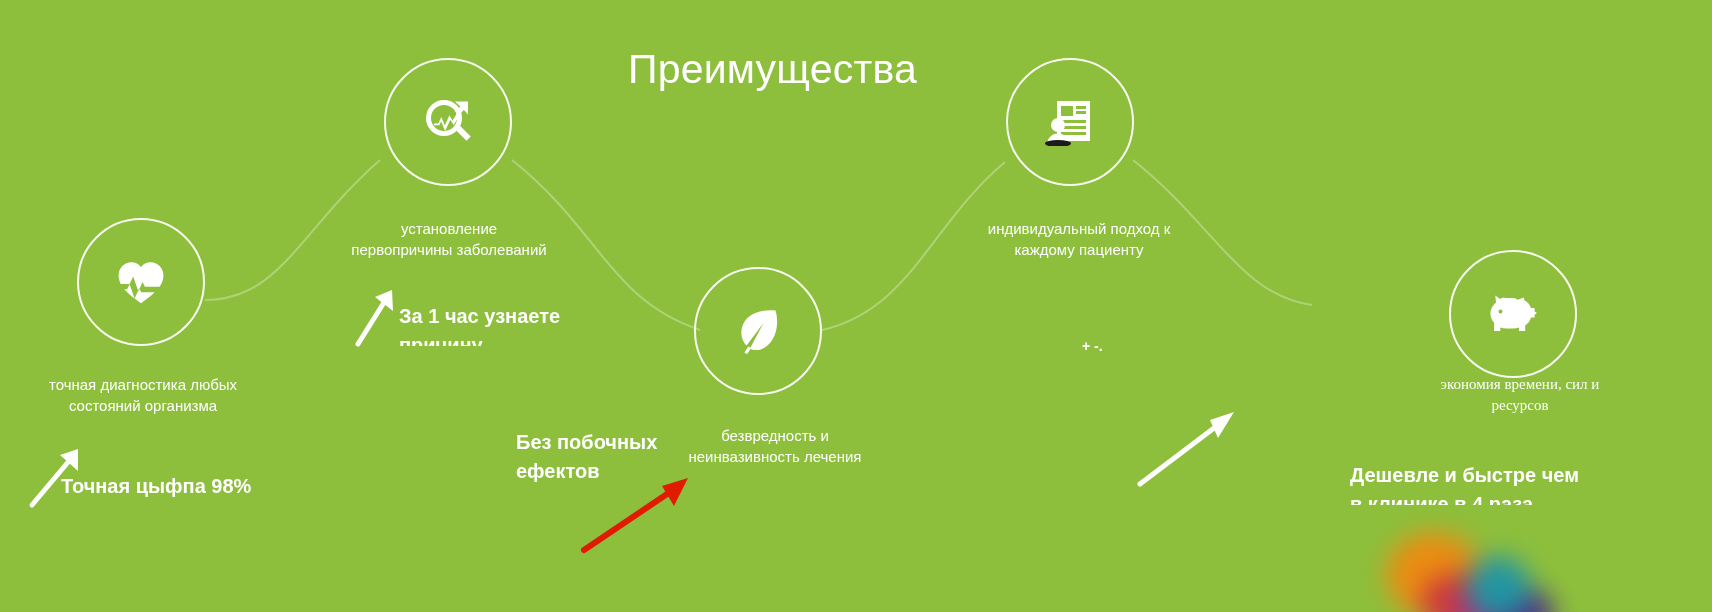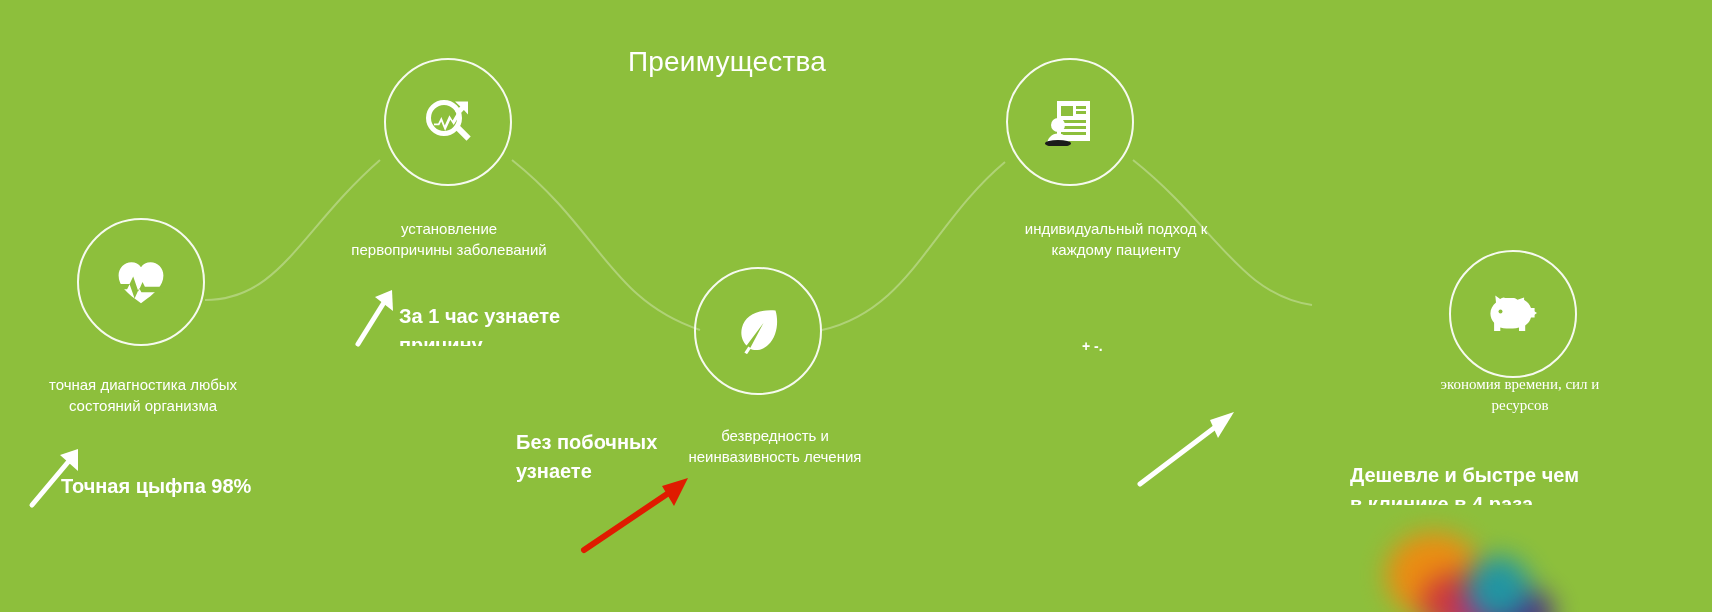--- a/index.html
+++ b/index.html
@@ -57,21 +57,21 @@
     align-items: center;
     justify-content: center;
   }
   .node svg { display: block; }
 
   
   .page-title {
     position: absolute;
     left: 628px;
     top: 46px;
-    font-size: 28px;
+    font-size: 41px;
     font-weight: 300;
     color: #ffffff;
     letter-spacing: .2px;
     white-space: nowrap;
   }
 
   
   .caption {
     position: absolute;
     color: #ffffff;
@@ -163,21 +163,21 @@
       <svg width="44" height="46" viewBox="0 0 44 46">
         <path fill="#ffffff" d="M39.5 2.5C22 1 9 7.5 6 19.5c-2.1 8.4 1 14.6 4.6 18.1L27.5 15 13.8 40.8
                  c4.8 2.3 12.2 1.9 18.2-3.8C41.8 27.7 42.6 12.6 39.5 2.5z"></path>
         <path fill="#ffffff" d="M12.4 38.6l-4 5.9 2.6 1.7 4-5.9z"></path>
       </svg>
     </span>
   </div>
   <div class="caption" style="left:620px; top:425px; width:310px;">безвредность и
 неинвазивность лечения</div>
 
-  <div class="note" style="left:516px; top:428px; width:220px;">Без побочных узнаете</div>
+  <div class="note" style="left:516px; top:428px; width:220px;">Без побочных ефектов</div>
 
   <svg class="arrow" style="left:570px; top:462px;" width="140" height="100" viewBox="0 0 140 100">
     <g stroke="#e01b00" stroke-width="6" stroke-linecap="round" fill="none">
       <line x1="14" y1="88" x2="106" y2="26"></line>
     </g>
     <path fill="#e01b00" d="M118 16 L104 44 L92 24 Z"></path>
   </svg>
 
   <div class="node" style="left:1006px; top:58px; width:128px; height:128px;">
     <span>
@@ -192,21 +192,21 @@
           <rect x="17" y="34" width="25" height="3"></rect>
         </g>
         <g fill="#ffffff">
           <circle cx="14" cy="27" r="7"></circle>
           <path d="M3 47c0-7 5-11.5 11-11.5S25 40 25 47z"></path>
         </g>
         <ellipse cx="14" cy="45.5" rx="13" ry="3.4" fill="#1b1b1b"></ellipse>
       </svg>
     </span>
   </div>
-  <div class="caption" style="left:956px; top:218px; width:320px;">индивидуальный подход к
+  <div class="caption" style="left:919px; top:218px; width:320px;">индивидуальный подход к
 каждому пациенту</div>
 
   <div class="note small" style="left:1082px; top:336px; width:120px;">+ -.</div>
 
   <div class="node" style="left:1449px; top:250px; width:128px; height:128px;">
     <span>
       <svg width="48" height="42" viewBox="0 0 48 42">
         <path fill="#ffffff" d="M19 4c-2.7 0-5.6.6-7.9 1.9L6.3 2.4 7 9.6C3.6 12.3 1.4 16.3 1.4 20.6
                  c0 3.5 1.4 6.7 3.7 9.2V38h6.2v-3.6c1.9.7 4 1 6.2 1h6.3c2.2 0 4.3-.3 6.2-1V38h6.2v-5.5
                  c3-2 5-4.8 5.8-8h3.6v-9.6h-3.6c-1.2-3.3-3.6-6-6.9-7.8V4.4l-6.6 2.4C26.3 4.9 22.8 4 19 4z"></path>

